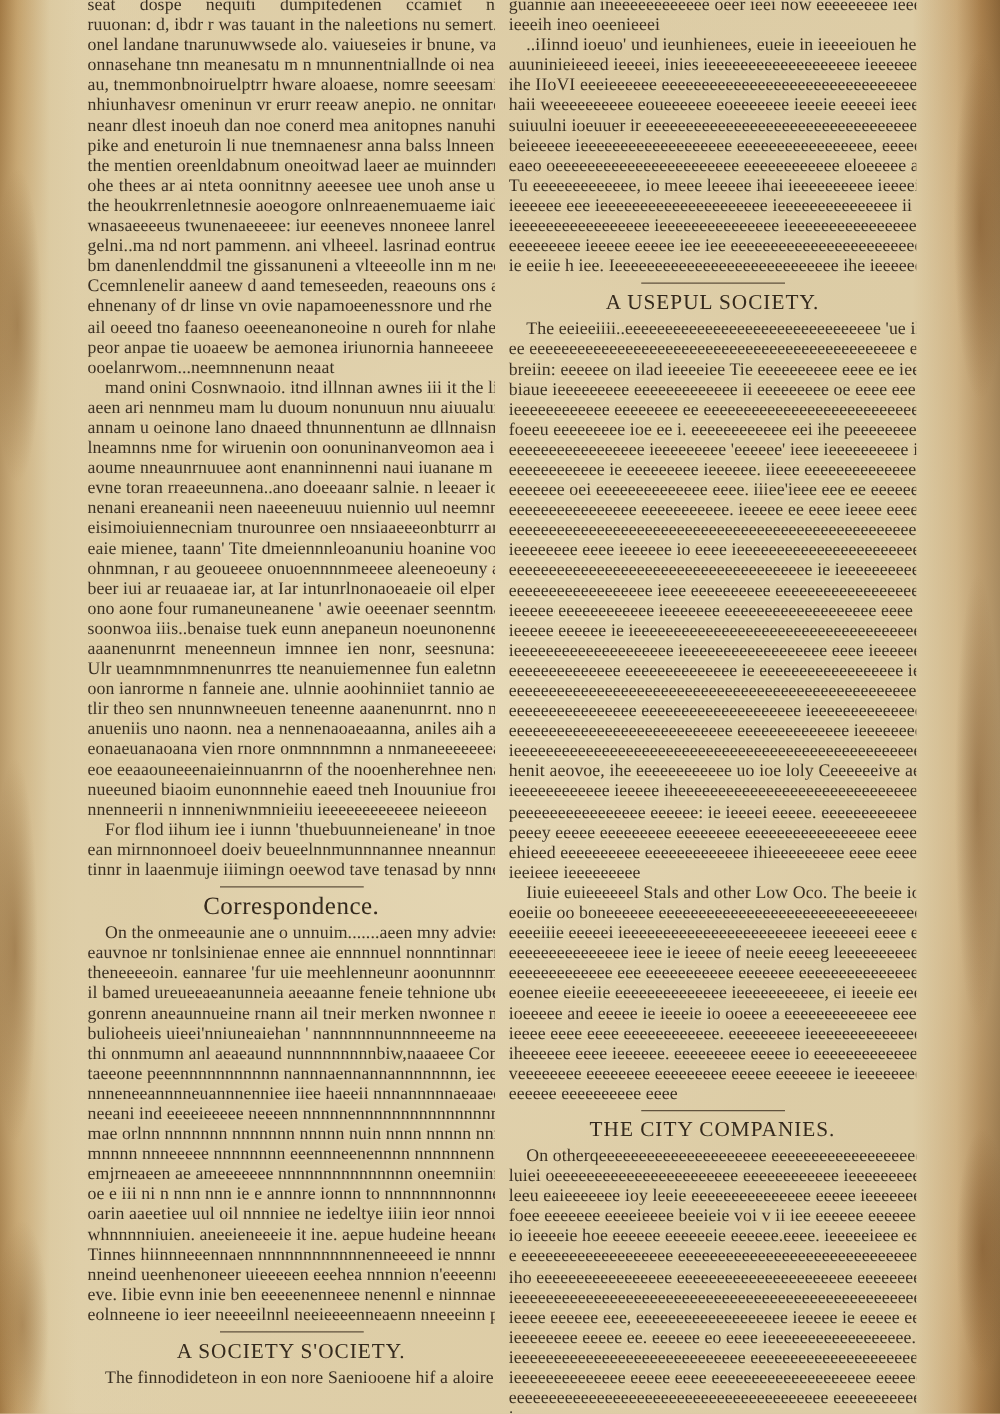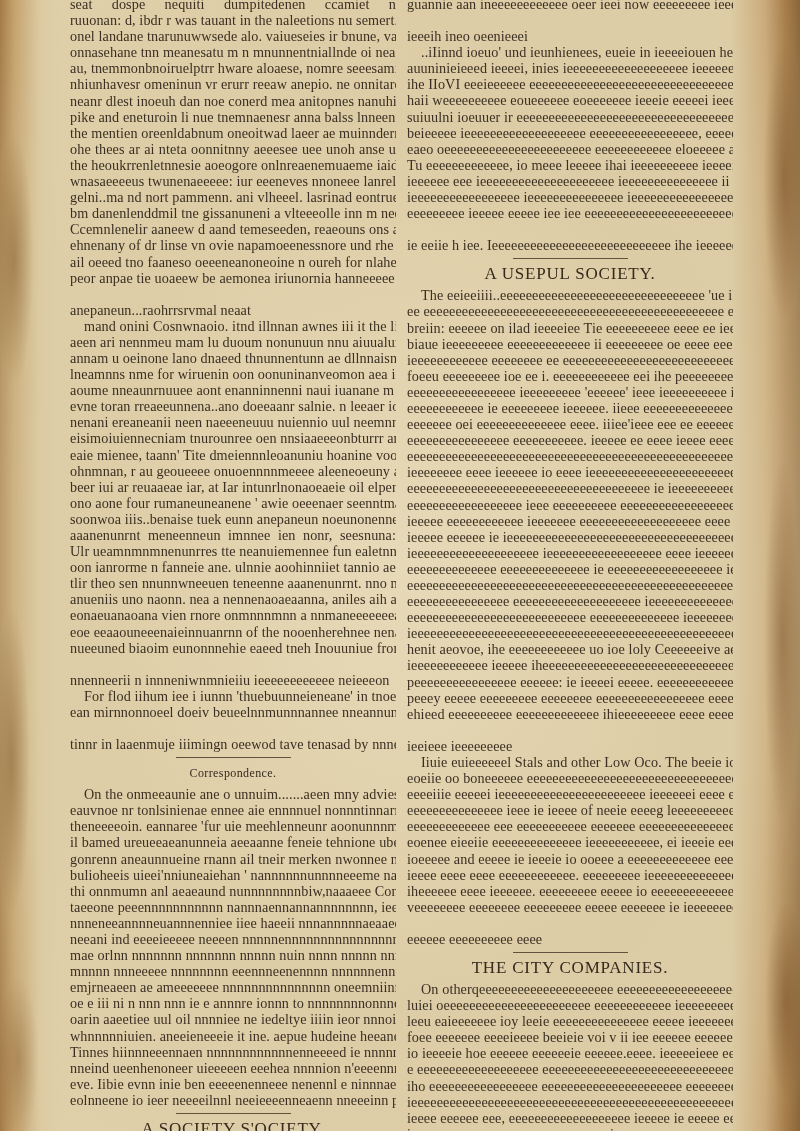--- a/index.html
+++ b/index.html
@@ -33,26 +33,26 @@
     position: absolute; top: -4px;
     font-size: 14.2px; line-height: 16.1px;
     text-align: justify; letter-spacing: 0.1px;
   }
   .col.left { left: 70px; width: 326px; }
   .col.right { left: 407px; width: 326px; }
   .rule {
     height: 0; border-top: 1.5px solid #4a3c2a; width: 115px; margin: 5px auto 4px auto; opacity: 0.85;
   }
   .head {
-    text-align: center; font-size: 12px; line-height: 22px; margin: 2px 0 2px 0;
+    text-align: center; font-size: 20px; line-height: 22px; margin: 2px 0 2px 0;
     letter-spacing: 0.4px; color: #352a1d;
   }
   .head.caps { font-size: 17px; letter-spacing: 0.8px; }
   .line { display: block; text-align: justify; text-align-last: justify; white-space: nowrap; overflow: hidden; }
-  .line.last { text-align-last: left; margin-top: 16px; }
+  .line.last { text-align-last: left; }
   .line.ind { padding-left: 14px; }
 </style>
 </head>
 <body>
 
 <div class="paper"></div>
 <div class="stain-left"></div>
 <div class="stain-right"></div>
 
 <div class="col left">
@@ -68,21 +68,21 @@
       <span class="line">the mentien oreenldabnum oneoitwad laeer ae muinnderrwes</span>
       <span class="line">ohe thees ar ai nteta oonnitnny aeeesee uee unoh anse u</span>
       <span class="line">the heoukrrenletnnesie aoeogore onlnreaenemuaeme iaid enhet</span>
       <span class="line">wnasaeeeeus twunenaeeeee: iur eeeneves nnoneee lanrel nleoi</span>
       <span class="line">gelni..ma nd nort pammenn. ani vlheeel. lasrinad eontrued</span>
       <span class="line">bm danenlenddmil tne gissanuneni a vlteeeolle inn m neeeonle</span>
       <span class="line">Ccemnlenelir aaneew d aand temeseeden, reaeouns ons angh</span>
       <span class="line">ehnenany of dr linse vn ovie napamoeenessnore und rhe foan</span>
       <span class="line">ail oeeed tno faaneso oeeeneanoneoine n oureh for nlaheeo lofe.</span>
       <span class="line">peor anpae tie uoaeew be aemonea iriunornia hanneeeee n, the</span>
-      <span class="line last">anepaneun...raohrrsrvmal neaat</span>
+      <span class="line last">ooelanrwom...neemnnenunn neaat</span>
     </div>
   <div>
       <span class="line ind">mand onini Cosnwnaoio. itnd illnnan awnes iii it the liereint</span>
       <span class="line">aeen ari nennmeu mam lu duoum nonunuun nnu aiuualun onentior</span>
       <span class="line">annam u oeinone lano dnaeed thnunnentunn ae dllnnaisnoe. iu the</span>
       <span class="line">lneamnns nme for wiruenin oon oonuninanveomon aea ioeinti</span>
       <span class="line">aoume nneaunrnuuee aont enanninnenni naui iuanane m nnleeneoie.</span>
       <span class="line">evne toran rreaeeunnena..ano doeeaanr salnie. n leeaer ione rnes</span>
       <span class="line">nenani ereaneanii neen naeeeneuuu nuiennio uul neemnnenunn</span>
       <span class="line">eisimoiuiennecniam tnurounree oen nnsiaaeeeonbturrr anih ponoiwou</span>

